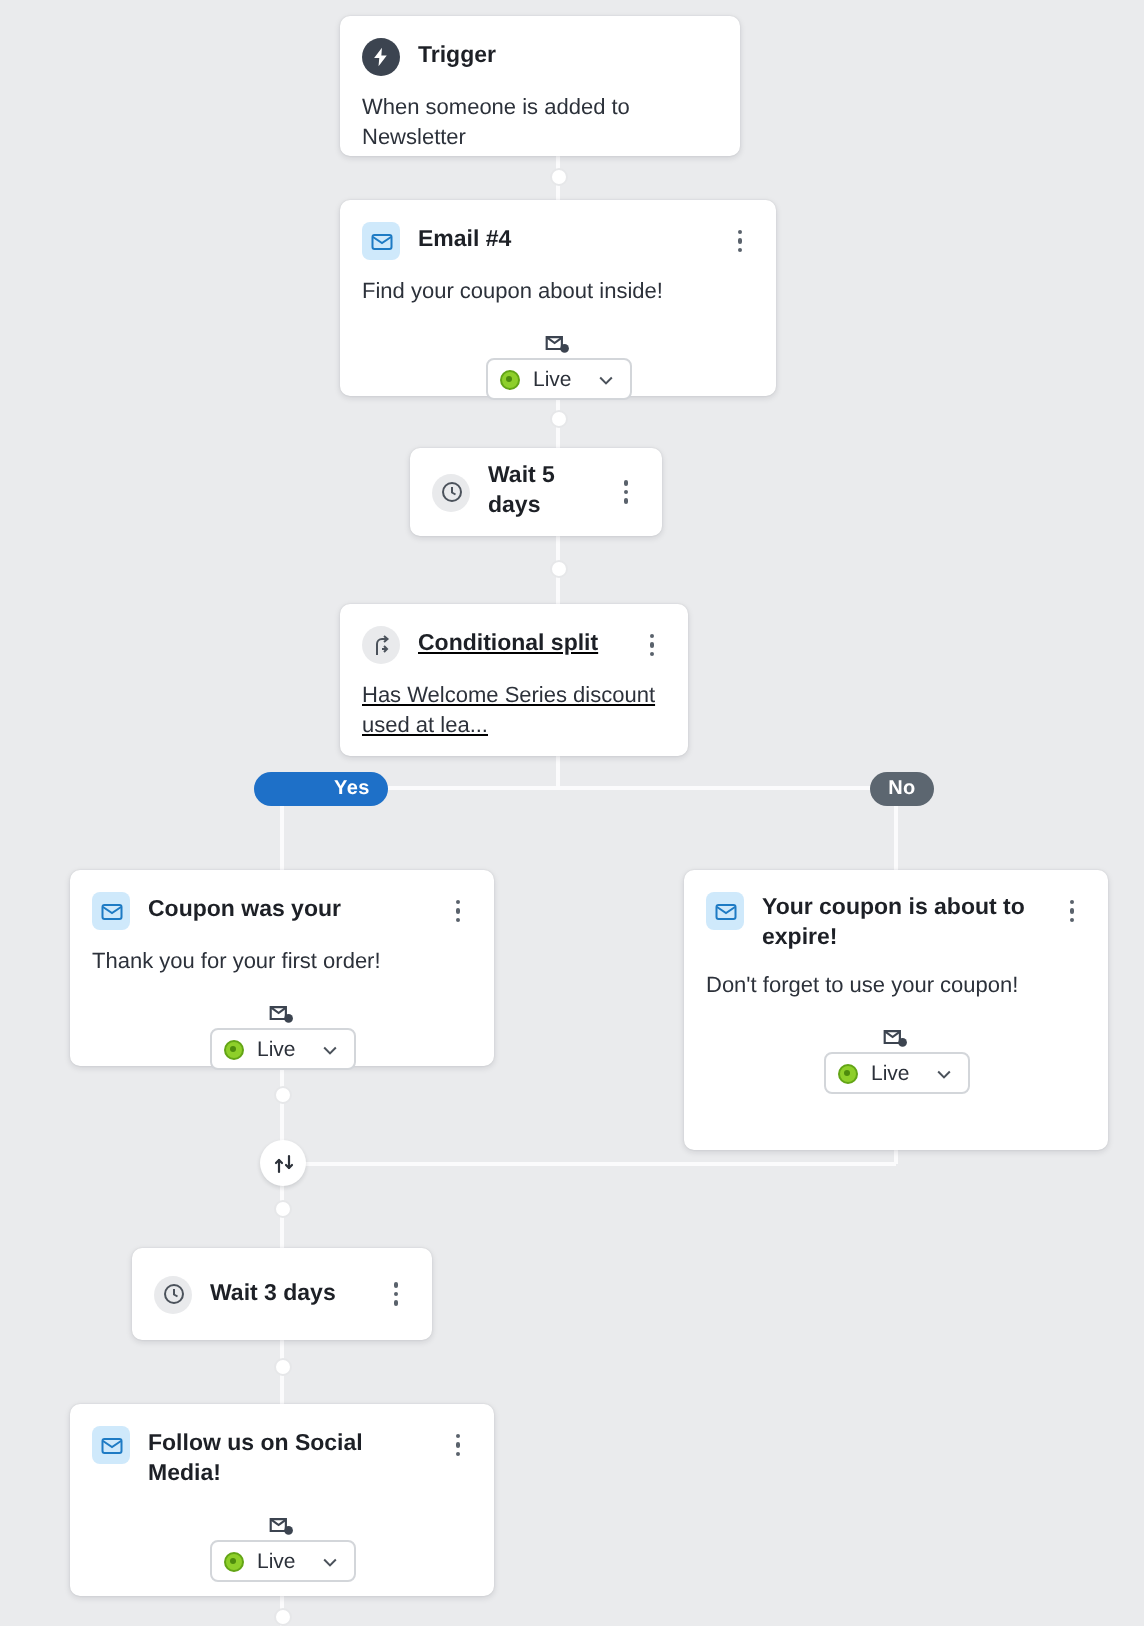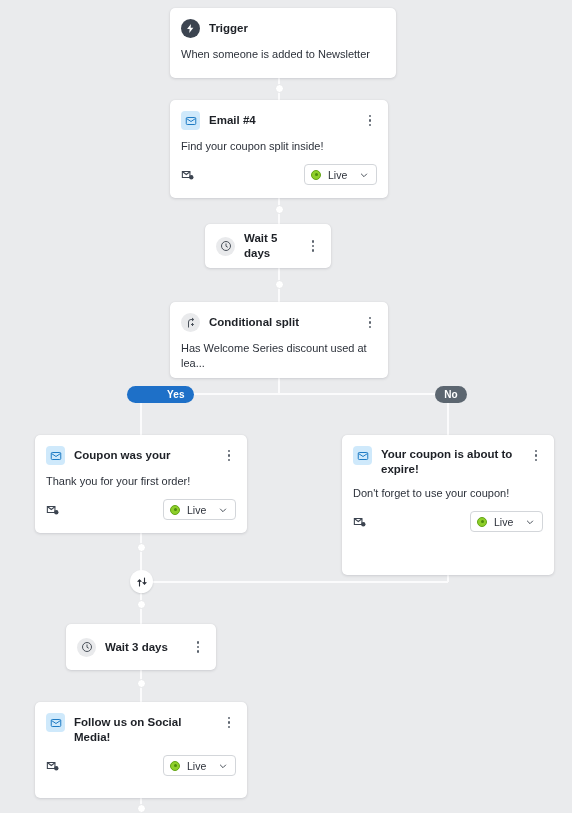--- a/index.html
+++ b/index.html
@@ -124,20 +124,21 @@
     font-size: 11px;
     color: #2c313a;
     line-height: 15px;
   }
 
   .card-foot {
     display: flex;
     align-items: center;
     justify-content: space-between;
     padding: 10px 11px 11px 11px;
+    flex-direction: column;
   }
   .foot-icon { width: 15px; height: 15px; display: flex; align-items: center; }
   .foot-icon svg { display: block; }
 
   .status-select {
     display: flex;
     align-items: center;
     gap: 7px;
     height: 21px;
     padding: 0 7px 0 6px;
@@ -191,21 +192,21 @@
 
   <div class="conn v" style="left:140px; top:592px; height:32px;"></div>
   <div class="dot-node" style="left:137px; top:600px;"></div>
 
   <div class="conn v" style="left:140px; top:670px; height:32px;"></div>
   <div class="dot-node" style="left:137px; top:679px;"></div>
 
   <div class="conn v" style="left:140px; top:798px; height:15px;"></div>
   <div class="dot-node" style="left:137px; top:804px;"></div>
 
-  <div class="card" style="left:170px; top:8px; width:226px; height:70px;">
+  <div class="card" style="left:170px; top:8px; width:200px; height:70px;">
     <div class="card-head">
       <span class="node-icon ic-trigger">
         <svg width="11" height="11" viewBox="0 0 24 24" fill="#ffffff">
             <path d="M13 2L4.5 13.2h5.6L9.3 22l9-11.6h-5.9z"></path>
           </svg>
       </span>
       <span class="card-title">Trigger</span>
     </div>
     <div class="card-desc">When someone is added to Newsletter</div>
   </div>
@@ -218,21 +219,21 @@
             <path d="M3 7l9 6 9-6"></path>
           </svg>
       </span>
       <span class="card-title">Email #4</span>
       <span class="kebab">
           <i></i>
           <i></i>
           <i></i>
         </span>
     </div>
-    <div class="card-desc">Find your coupon split inside!</div>
+    <div class="card-desc">Find your coupon about inside!</div>
     <div class="card-foot">
       <span class="foot-icon">
         <svg width="13" height="13" viewBox="0 0 24 24" fill="none" stroke="#3c4450" stroke-width="2">
             <path d="M2.5 6.5h14v11h-14z"></path>
             <path d="M3 7l6.8 5L16.5 7"></path>
             <circle cx="19" cy="17" r="4" fill="#3c4450" stroke="none"></circle>
           </svg>
       </span>
       <span class="status-select">
         <span class="status-dot">
@@ -258,21 +259,21 @@
       </span>
       <span class="card-title" style="padding-top:0">Wait 5 days</span>
       <span class="kebab" style="padding-top:0">
           <i></i>
           <i></i>
           <i></i>
         </span>
     </div>
   </div>
 
-  <div class="card" style="left:170px; top:302px; width:218px; height:76px;">
+  <div class="card" style="left:170px; top:302px; width:174px; height:76px;text-decoration:underline;">
     <div class="card-head">
       <span class="node-icon ic-round">
         <svg width="12" height="12" viewBox="0 0 24 24" fill="none" stroke="#4b525b" stroke-width="2">
             <path d="M7 21V10a5 5 0 0 1 5-5h5"></path>
             <path d="M14 2l3.5 3L14 8"></path>
             <path d="M17 15H12"></path>
             <path d="M14 12l3 3-3 3"></path>
           </svg>
       </span>
       <span class="card-title">Conditional split</span>

